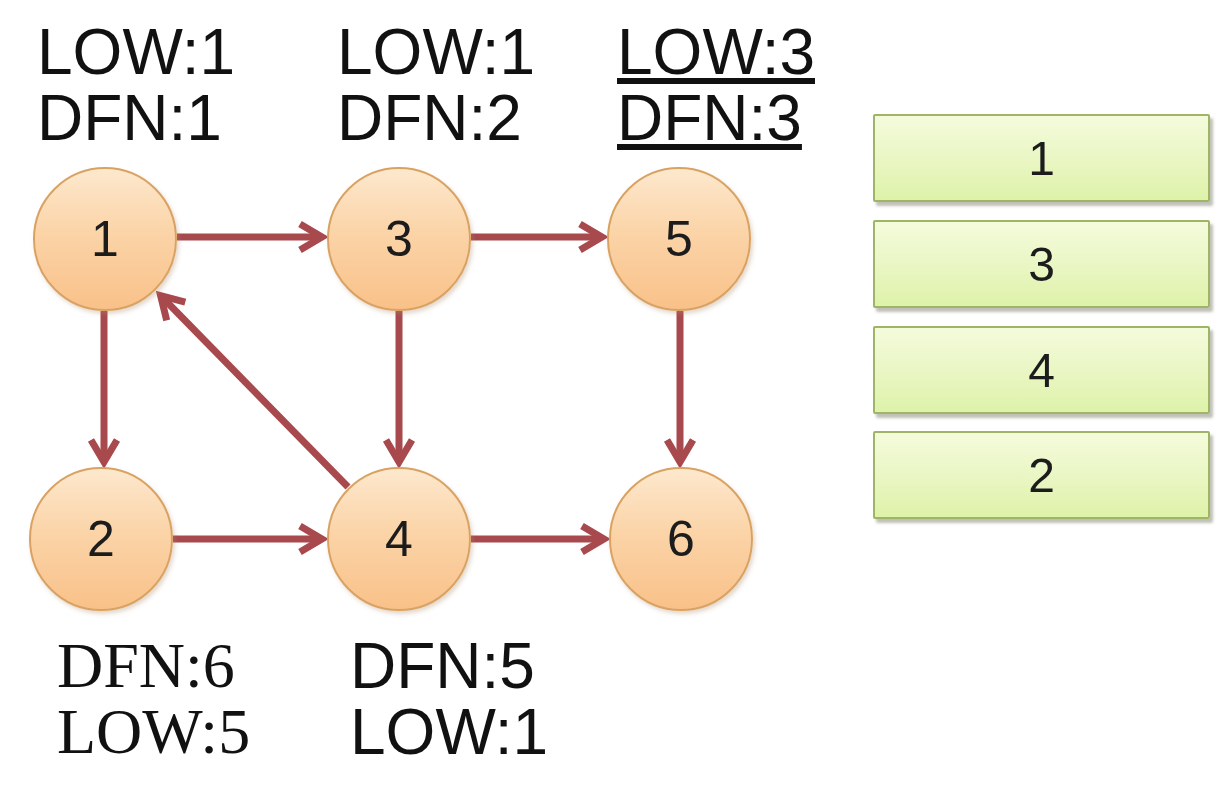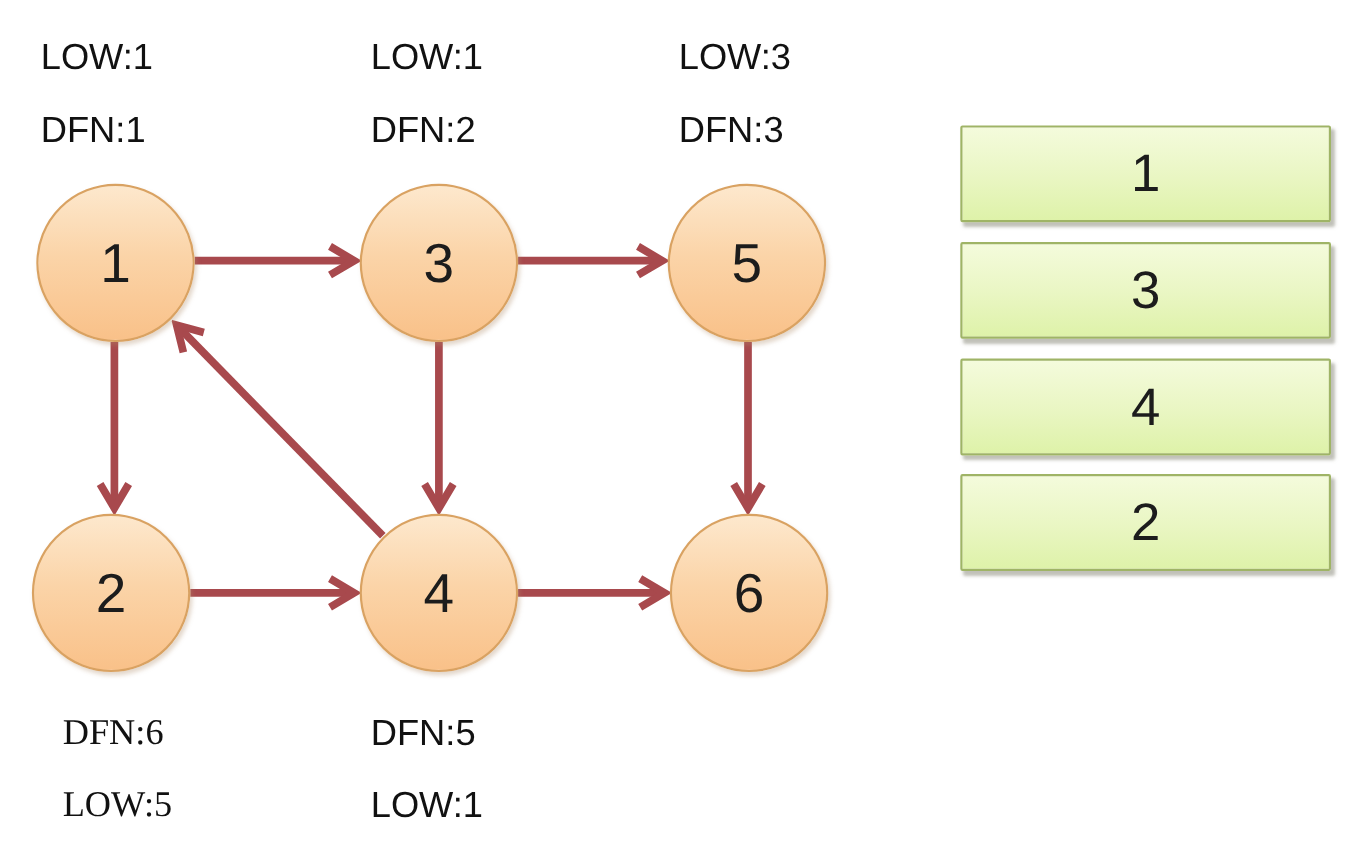--- a/index.html
+++ b/index.html
@@ -38,30 +38,30 @@
   .node-1 { left: 33px;  top: 167px; }
   .node-3 { left: 327px; top: 167px; }
   .node-5 { left: 607px; top: 167px; }
   .node-2 { left: 29px;  top: 467px; }
   .node-4 { left: 327px; top: 467px; }
   .node-6 { left: 609px; top: 467px; }
 
   
   .annot {
     position: absolute;
-    font-size: 33px;
+    font-size: 64px;
     line-height: 66px;
     color: #111111;
     white-space: nowrap;
   }
   .annot-top-1 { left: 37px;  top: 19px; }
   .annot-top-3 { left: 337px; top: 19px; }
-  .annot-top-5 { left: 617px; top: 19px; }
+  .annot-top-5 { left: 617px; top: 19px; text-decoration: underline; }
   .annot-bot-2 { left: 57px;  top: 633px; font-family: Liberation Serif, serif; }
-  .annot-bot-4 { left: 337px; top: 633px; }
+  .annot-bot-4 { left: 350px; top: 633px; }
   .annot-bot-6 { left: 615px; top: 633px; }
 
   
   .stack {
     position: absolute;
     left: 873px; top: 114px;
     width: 337px;
   }
   .stack-box {
     width: 337px; height: 88px;

